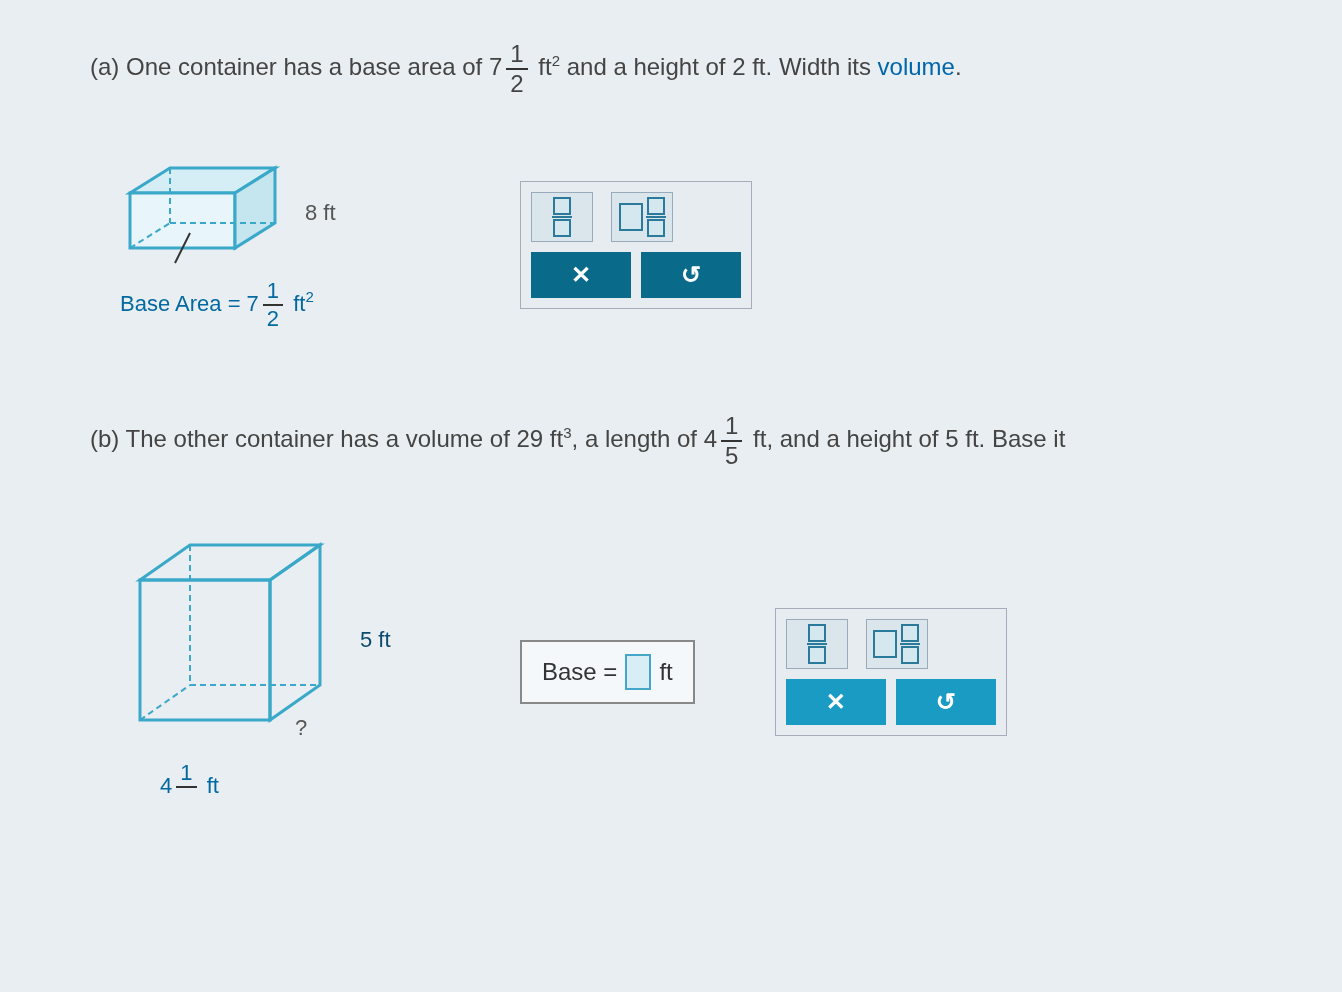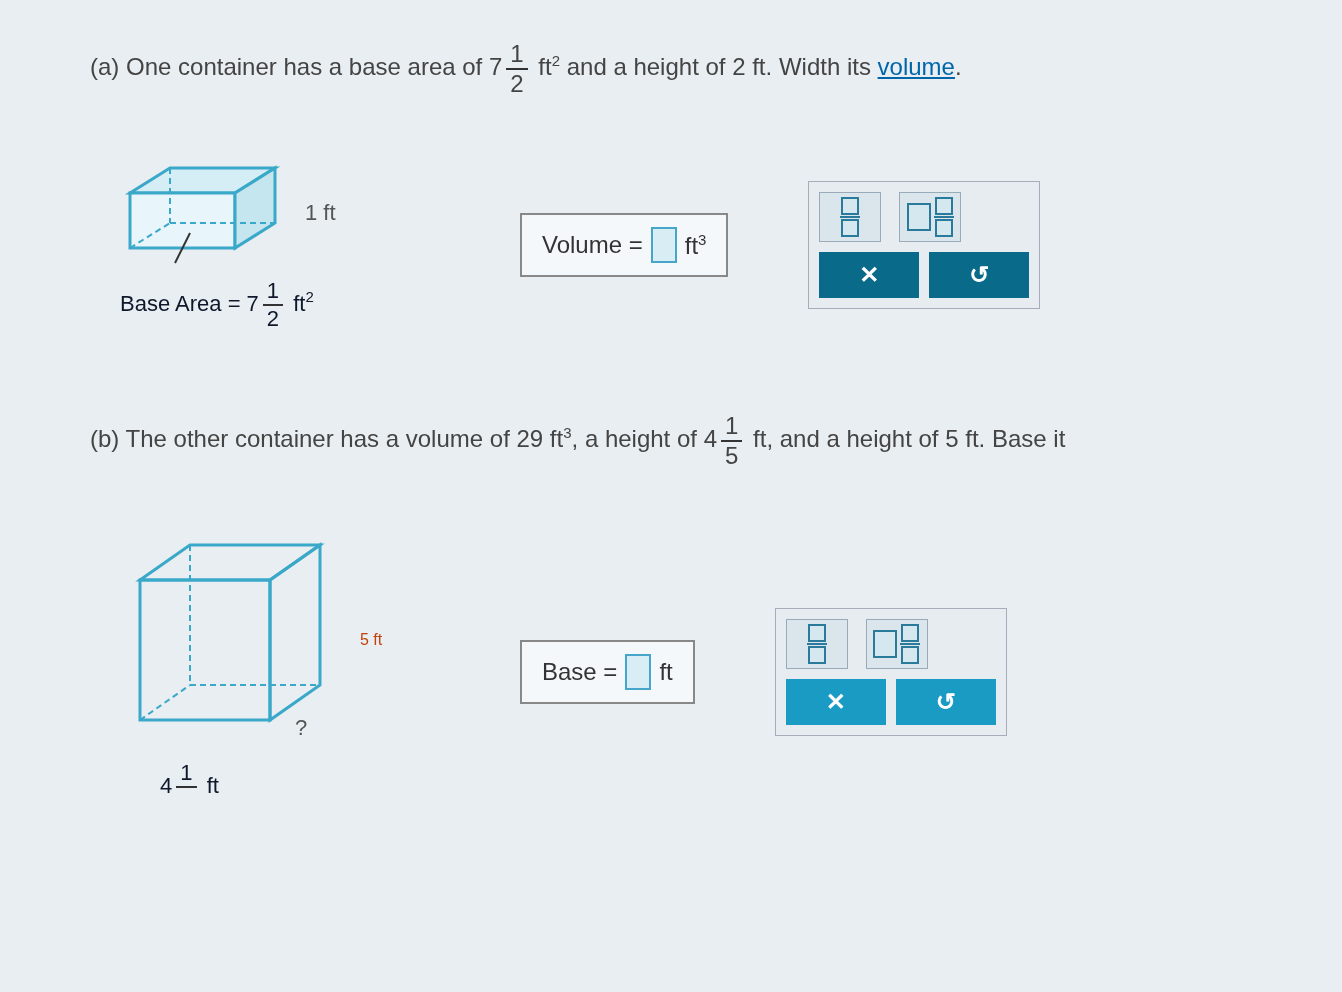--- a/index.html
+++ b/index.html
@@ -26,41 +26,40 @@
   display: block;
   border-bottom: 2px solid #333;
   padding: 0 4px;
 }
 .frac .den {
   display: block;
   padding: 0 4px;
 }
 .link {
   color: #0066aa;
-  text-decoration: underline;
 }
 .row-a {
   display: flex;
   align-items: center;
   margin-left: 100px;
   gap: 80px;
   margin-bottom: 80px;
 }
 .row-b {
   display: flex;
   align-items: center;
   margin-left: 100px;
   gap: 80px;
 }
 .figure-group {
   width: 320px;
 }
 .fig-label {
   font-size: 22px;
-  color: #0f172a;
+  color: #0369a1;
   margin-top: 10px;
 }
 .answer-box {
   border: 2px solid #888;
   background: #f5f8fa;
   padding: 12px 20px;
   font-size: 24px;
   color: #333;
   display: flex;
   align-items: center;
@@ -168,34 +167,29 @@
     <div style="display:flex;align-items:center;gap:15px;">
       <svg width="170" height="110">
         <polygon points="10,35 115,35 155,10 50,10" fill="#d5edf5" stroke="#3aa8c9" stroke-width="3"></polygon>
         <polygon points="10,35 115,35 115,90 10,90" fill="#e8f5fa" stroke="#3aa8c9" stroke-width="3"></polygon>
         <polygon points="115,35 155,10 155,65 115,90" fill="#c5e5ef" stroke="#3aa8c9" stroke-width="3"></polygon>
         <line x1="50" y1="10" x2="50" y2="65" stroke="#3aa8c9" stroke-width="2" stroke-dasharray="6,4"></line>
         <line x1="10" y1="90" x2="50" y2="65" stroke="#3aa8c9" stroke-width="2" stroke-dasharray="6,4"></line>
         <line x1="50" y1="65" x2="155" y2="65" stroke="#3aa8c9" stroke-width="2" stroke-dasharray="6,4"></line>
         <line x1="70" y1="75" x2="55" y2="105" stroke="#333" stroke-width="2"></line>
       </svg>
-      <span style="font-size:22px;color:#555;">1 ft</span>
+      <span style="font-size:22px;color:#555;">8 ft</span>
     </div>
     <div class="fig-label">
       <span>Base Area =</span>
       <span>7</span><span class="frac"><span class="num">1</span><span class="den">2</span></span>
       <span>ft</span><span class="sup">2</span>
     </div>
   </div>
 
-  <div class="answer-box">
-    <span>Volume =</span>
-    <span class="answer-input"></span>
-    <span><span>ft</span><span class="sup">3</span></span>
-  </div>
 
   <div class="tool-panel">
     <div class="tool-row">
       <div class="tool-btn">
         <span class="frac-icon">
             <span class="sq"></span>
             <span class="bar"></span>
             <span class="sq"></span>
           </span>
       </div>
@@ -218,42 +212,42 @@
           <span>↺</span>
         </div>
     </div>
   </div>
 </div>
 
 <div class="problem-text">
   <span>(b)</span>
   <span>The other container has a volume of</span>
   <span>29</span>
-  <span>ft</span><span class="sup">3</span><span>, a height of</span>
+  <span>ft</span><span class="sup">3</span><span>, a length of</span>
   <span>4</span><span class="frac"><span class="num">1</span><span class="den">5</span></span>
   <span>ft,</span>
   <span>and a height of</span>
   <span>5</span>
   <span>ft.</span>
   <span>Base it</span>
 </div>
 
 <div class="row-b">
   <div class="figure-group">
     <div style="display:flex;align-items:center;gap:20px;">
       <svg width="220" height="220">
         <polygon points="20,50 150,50 200,15 70,15" fill="none" stroke="#3aa8c9" stroke-width="3"></polygon>
         <polygon points="20,50 150,50 150,190 20,190" fill="none" stroke="#3aa8c9" stroke-width="3"></polygon>
         <polygon points="150,50 200,15 200,155 150,190" fill="none" stroke="#3aa8c9" stroke-width="3"></polygon>
         <line x1="70" y1="15" x2="70" y2="155" stroke="#3aa8c9" stroke-width="2" stroke-dasharray="6,4"></line>
         <line x1="20" y1="190" x2="70" y2="155" stroke="#3aa8c9" stroke-width="2" stroke-dasharray="6,4"></line>
         <line x1="70" y1="155" x2="200" y2="155" stroke="#3aa8c9" stroke-width="2" stroke-dasharray="6,4"></line>
         <text x="175" y="205" font-size="22" fill="#555">?</text>
       </svg>
-      <span style="font-size:16px;color:#c2410c;">5 ft</span>
+      <span style="font-size:22px;color:#0c4a6e;">5 ft</span>
     </div>
     <div class="fig-label" style="margin-left:40px;">
       <span>4</span><span class="frac"><span class="num">1</span><span class="den">&nbsp;</span></span>
       <span>ft</span>
     </div>
   </div>
 
   <div class="answer-box">
     <span>Base =</span>
     <span class="answer-input"></span>

